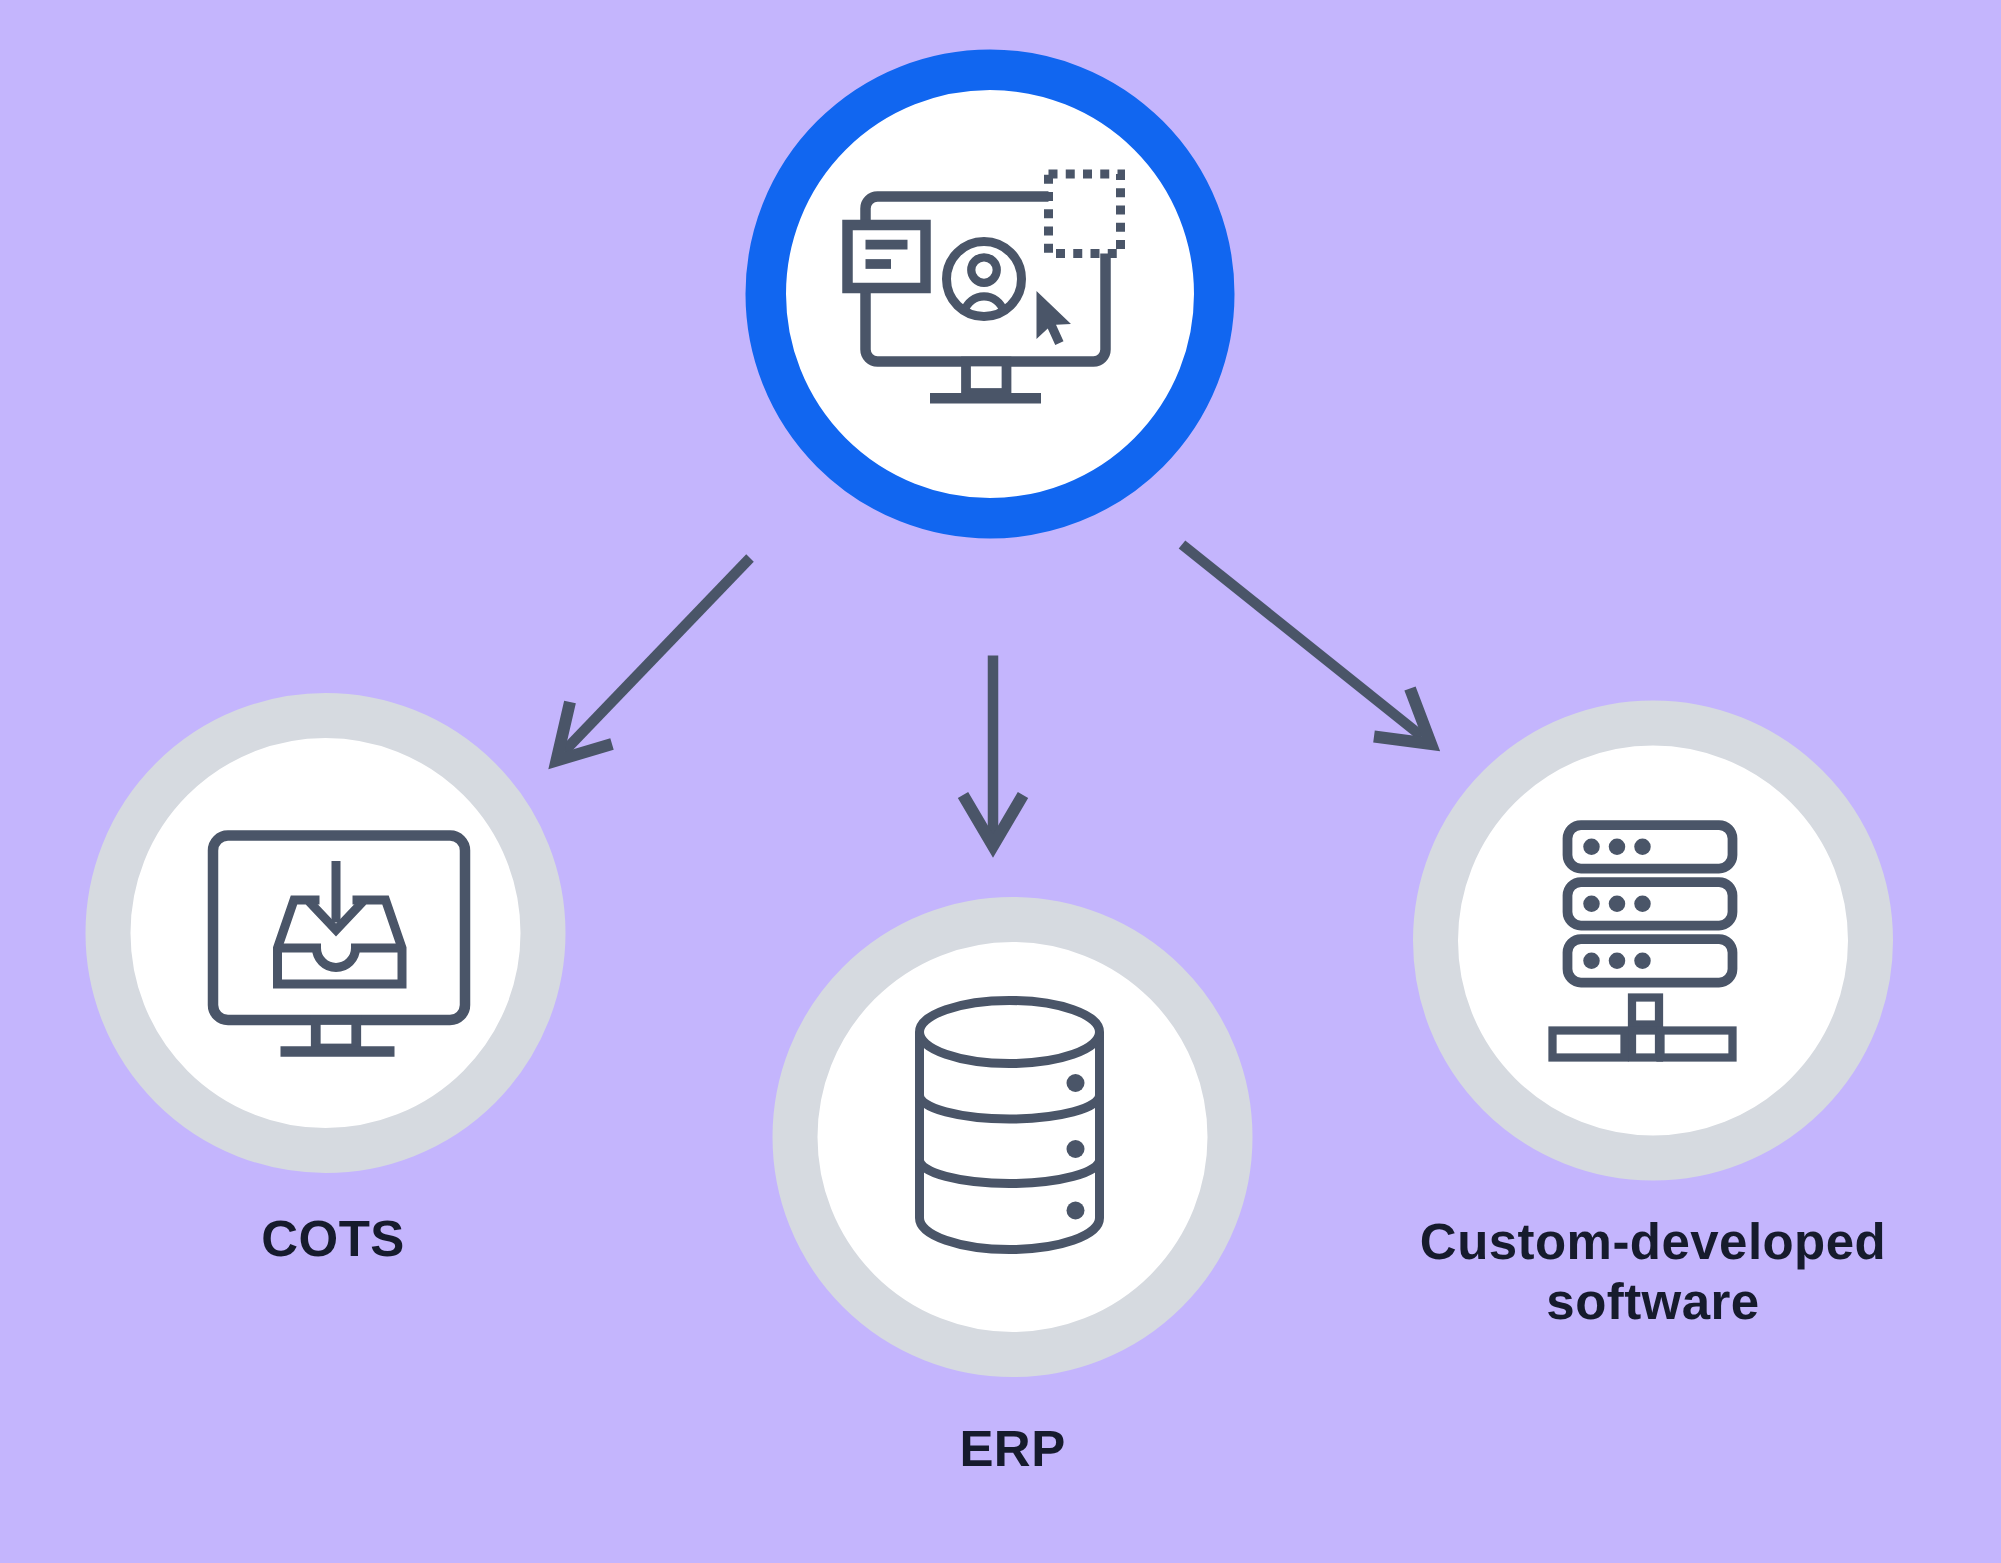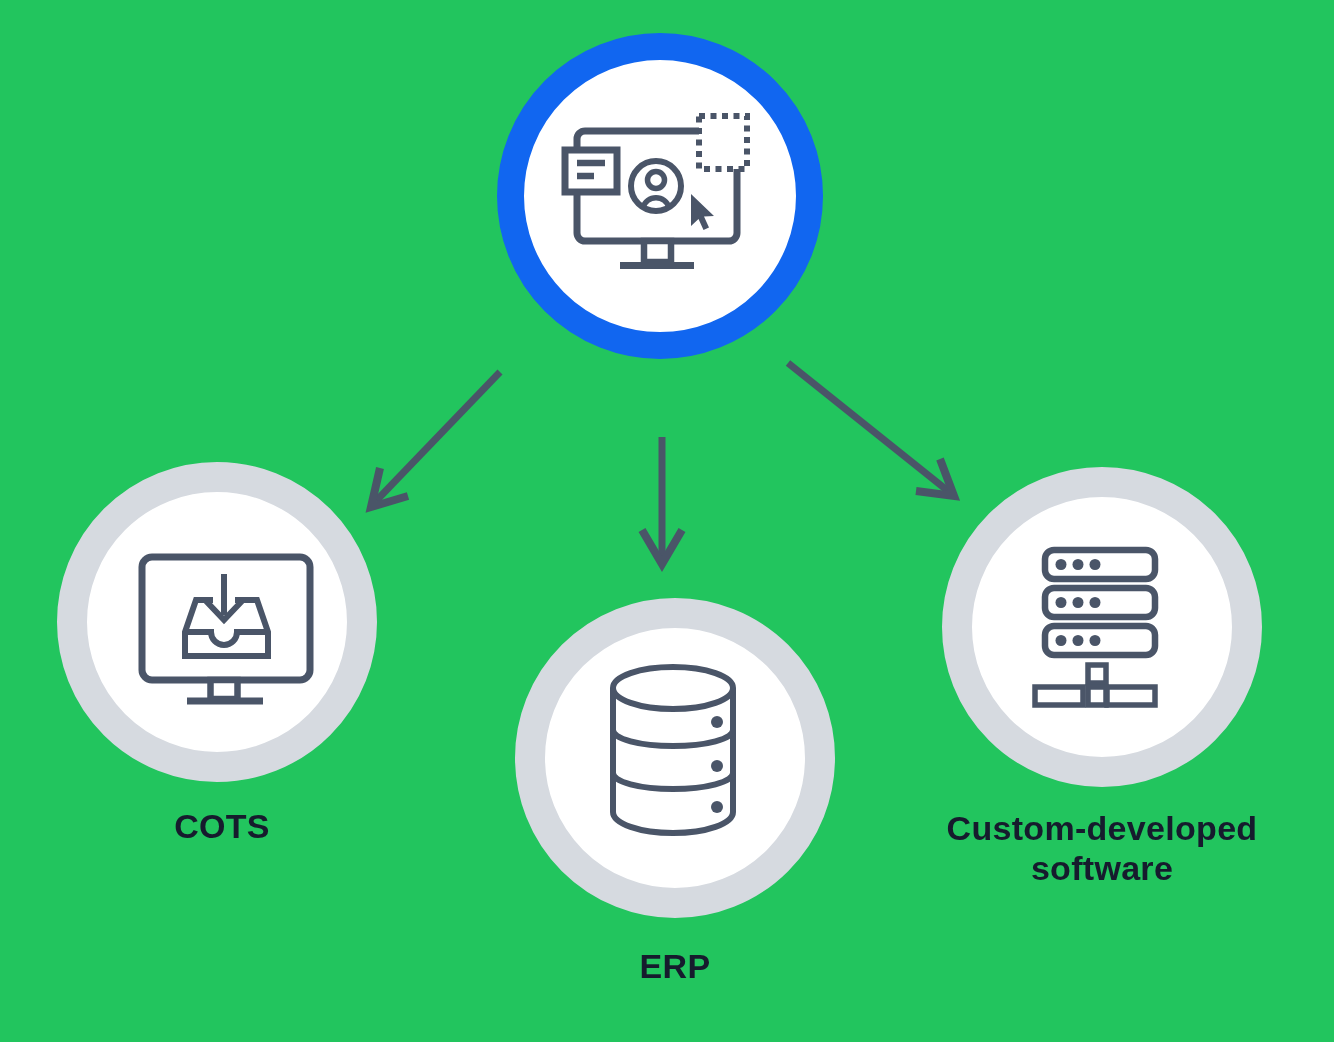--- a/index.html
+++ b/index.html
@@ -1,17 +1,17 @@
 <!DOCTYPE html>
 <html><head>
 <meta charset="utf-8">
 <style>
   html,body{margin:0;padding:0;background:#fff;}
   .canvas{
-    position:relative;width:1334px;height:1042px;background:#22c55e;
+    position:relative;width:1334px;height:1042px;background:#c4b5fd;
     font-family:"Liberation Sans",sans-serif;overflow:hidden;
   }
   .node{position:absolute;border-radius:50%;background:#ffffff;box-sizing:border-box;}
   .node.source{left:497px;top:33px;width:326px;height:326px;border:27px solid #1166F0;}
   .node.target{border:30px solid #D6DAE0;width:320px;height:320px;}
   .node.cots{left:57px;top:462px;}
   .node.erp{left:515px;top:598px;}
   .node.custom{left:942px;top:467px;}
   svg.layer{position:absolute;pointer-events:none;}
   .label{

